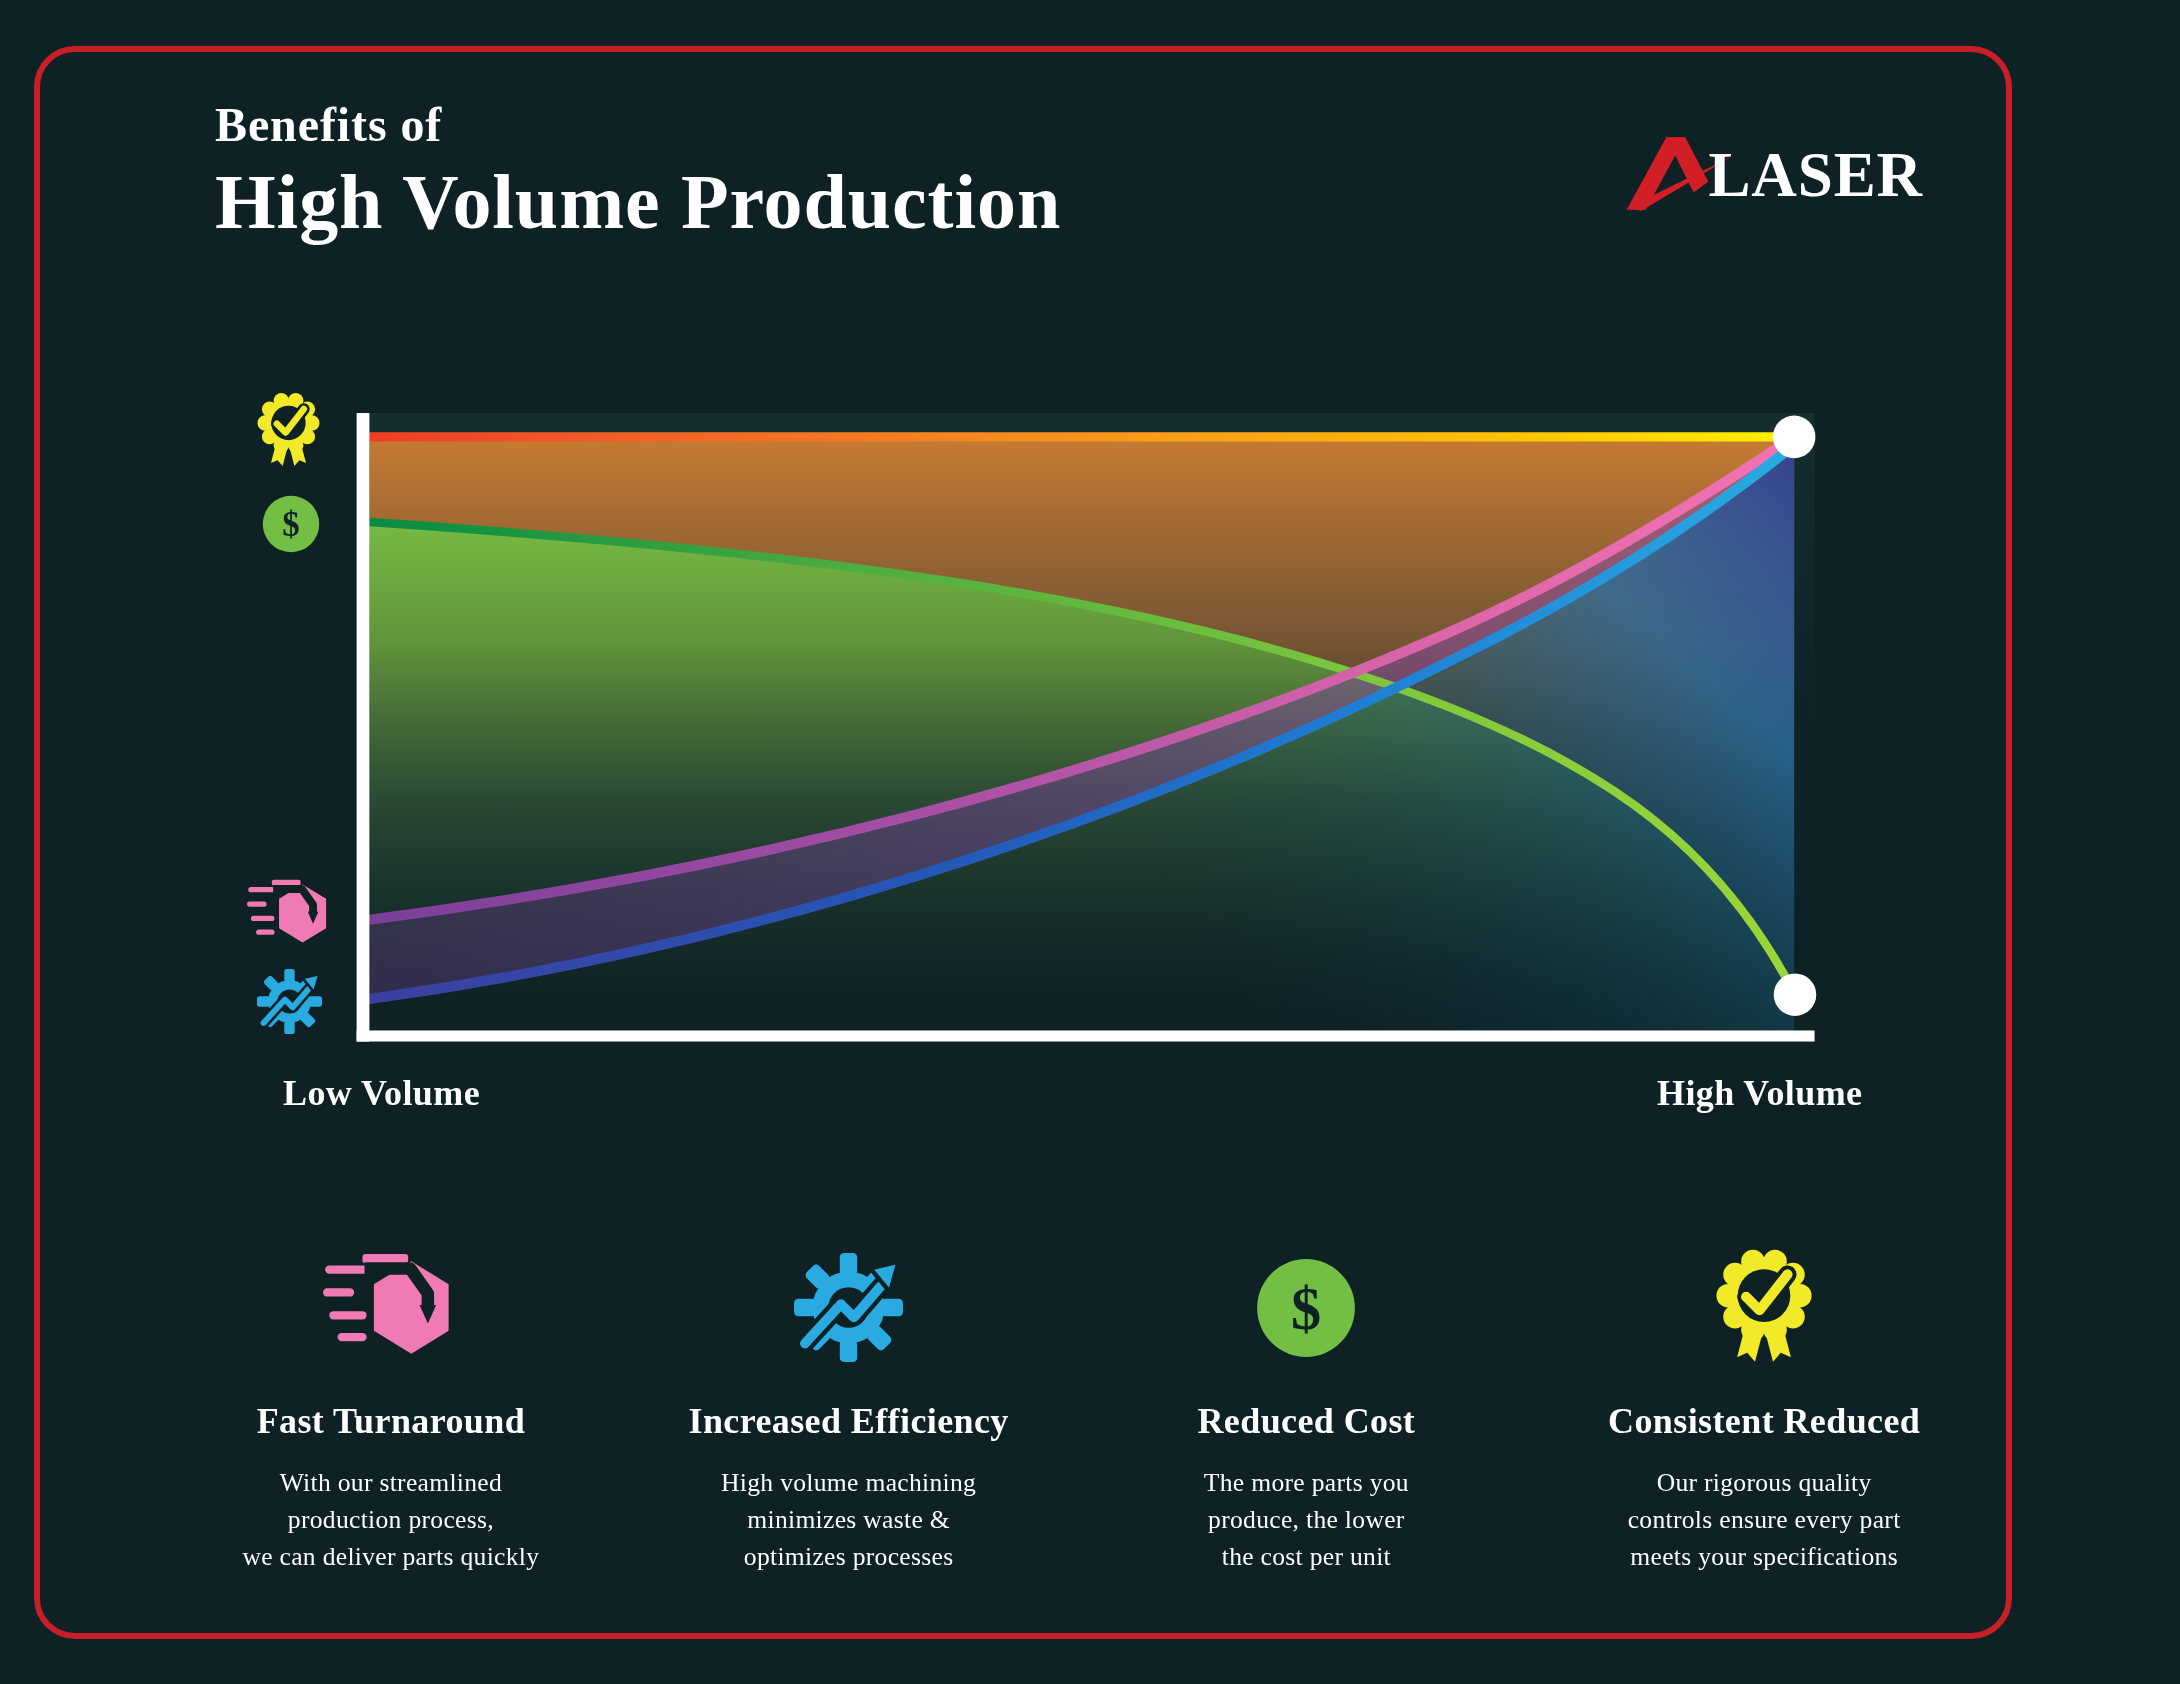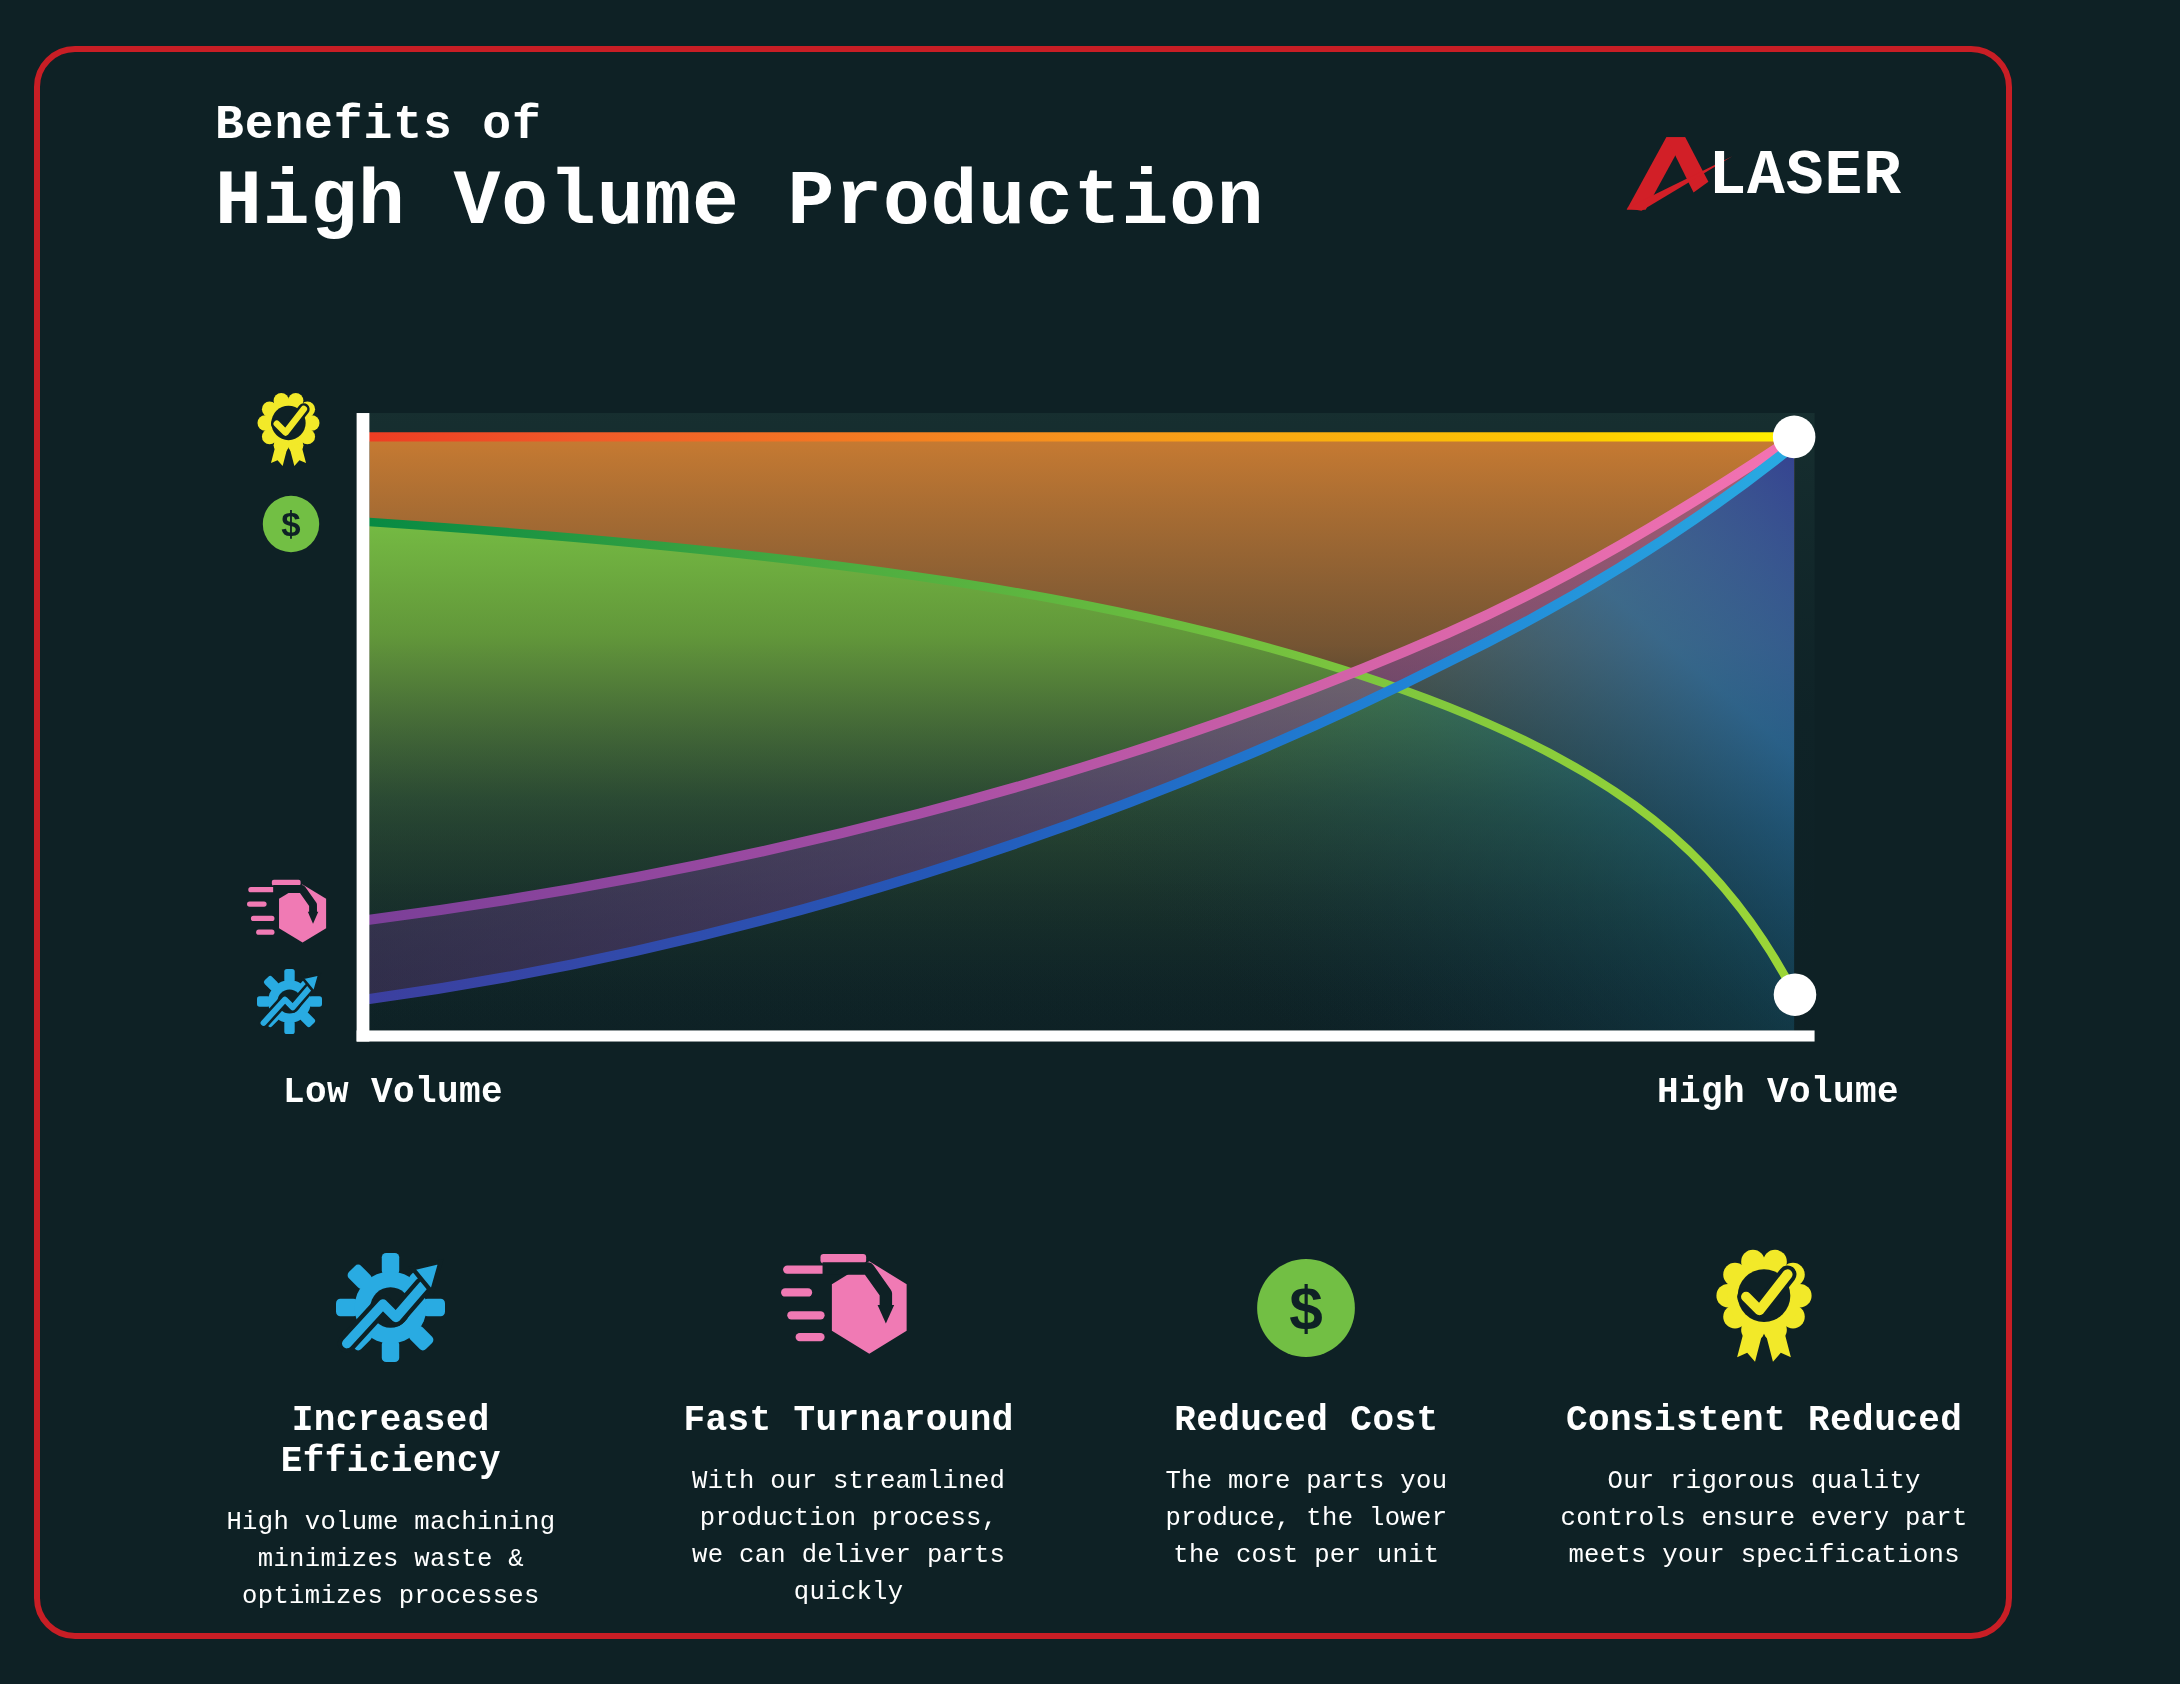--- a/index.html
+++ b/index.html
@@ -1,18 +1,18 @@
 <!DOCTYPE html>
 <html style="font-size:13.6px"><head>
 <meta charset="utf-8">
 <style>
   html,body{margin:0;padding:0;background:#0e2125;}
   .poster{
     position:relative;width:2046px;height:1685px;background:#0e2125;
-    font-family:Liberation Mono, monospace;color:#ffffff;overflow:hidden;
+    font-family:Liberation Serif, serif;color:#ffffff;overflow:hidden;
   }
   .frame{
     position:absolute;left:34px;right:34px;top:46px;bottom:46px;
     border:6px solid #c81e25;border-radius:41px;pointer-events:none;
   }
   
   .header{position:absolute;left:215px;top:101px;}
   .title1{font-size:48px;font-weight:bold;letter-spacing:0.9px;line-height:1.0;}
   .title2{font-size:78px;font-weight:bold;letter-spacing:0.9px;line-height:1.0;margin-top:14px;}
   
@@ -187,20 +187,41 @@
     <circle cx="1699" cy="703" r="25" fill="#ffffff"></circle>
   </svg>
 
   <div class="xlabel low">Low Volume</div>
   <div class="xlabel high">High Volume</div>
 
   <section class="benefits">
 
     <article class="benefit">
       <div class="benefit-icon">
+        <svg width="135" height="109" viewBox="0 0 130 105">
+          <g fill="#f07ab4">
+            <rect x="2" y="12" width="42" height="8" rx="4"></rect>
+            <rect x="0" y="34" width="30" height="8" rx="4"></rect>
+            <rect x="6" y="56" width="36" height="8" rx="4"></rect>
+            <rect x="14" y="77" width="28" height="8" rx="4"></rect>
+            <rect x="38" y="1" width="44" height="9" rx="3"></rect>
+            <polygon points="85,8 121,30 121,75 85,97 49,75 49,30"></polygon>
+          </g>
+          <path d="M 40,15 L 84,15 L 101,39 L 101,53" fill="none" stroke="#0e2125" stroke-width="12" stroke-linejoin="round"></path>
+          <polygon points="93,50 109,50 101,68" fill="#0e2125"></polygon>
+        </svg>
+      </div>
+      <h3 class="benefit-title">Fast Turnaround</h3>
+      <p class="benefit-desc">With our streamlined
+production process,
+we can deliver parts quickly</p>
+    </article>
+
+    <article class="benefit">
+      <div class="benefit-icon">
         <svg width="109" height="109" viewBox="0 0 100 100">
           <g fill="#29abe2">
             <rect x="42" y="0" width="16" height="20" rx="4"></rect>
             <rect x="42" y="0" width="16" height="20" rx="4" transform="rotate(45 50 50)"></rect>
             <rect x="42" y="0" width="16" height="20" rx="4" transform="rotate(90 50 50)"></rect>
             <rect x="42" y="0" width="16" height="20" rx="4" transform="rotate(135 50 50)"></rect>
             <rect x="42" y="0" width="16" height="20" rx="4" transform="rotate(180 50 50)"></rect>
             <rect x="42" y="0" width="16" height="20" rx="4" transform="rotate(225 50 50)"></rect>
             <rect x="42" y="0" width="16" height="20" rx="4" transform="rotate(270 50 50)"></rect>
             <rect x="42" y="0" width="16" height="20" rx="4" transform="rotate(315 50 50)"></rect>
@@ -209,41 +230,20 @@
           <circle cx="50" cy="50" r="18.5" fill="#0e2125"></circle>
           <path d="M 10,83 L 43,47 L 55,59 L 80,30" fill="none" stroke="#0e2125" stroke-width="17" stroke-linejoin="round" stroke-linecap="round"></path>
           <path d="M 10,83 L 43,47 L 55,59 L 80,30" fill="none" stroke="#29abe2" stroke-width="9" stroke-linejoin="round" stroke-linecap="round"></path>
           <polygon points="70,14 96,8 88,36" fill="#29abe2" stroke="#0e2125" stroke-width="4"></polygon>
         </svg>
       </div>
       <h3 class="benefit-title">Increased Efficiency</h3>
       <p class="benefit-desc">High volume machining
 minimizes waste &amp;
 optimizes processes</p>
-    </article>
-
-    <article class="benefit">
-      <div class="benefit-icon">
-        <svg width="135" height="109" viewBox="0 0 130 105">
-          <g fill="#f07ab4">
-            <rect x="2" y="12" width="42" height="8" rx="4"></rect>
-            <rect x="0" y="34" width="30" height="8" rx="4"></rect>
-            <rect x="6" y="56" width="36" height="8" rx="4"></rect>
-            <rect x="14" y="77" width="28" height="8" rx="4"></rect>
-            <rect x="38" y="1" width="44" height="9" rx="3"></rect>
-            <polygon points="85,8 121,30 121,75 85,97 49,75 49,30"></polygon>
-          </g>
-          <path d="M 40,15 L 84,15 L 101,39 L 101,53" fill="none" stroke="#0e2125" stroke-width="12" stroke-linejoin="round"></path>
-          <polygon points="93,50 109,50 101,68" fill="#0e2125"></polygon>
-        </svg>
-      </div>
-      <h3 class="benefit-title">Fast Turnaround</h3>
-      <p class="benefit-desc">With our streamlined
-production process,
-we can deliver parts quickly</p>
     </article>
 
     <article class="benefit">
       <div class="benefit-icon">
         <svg width="104" height="104" viewBox="0 0 100 100">
           <circle cx="50" cy="50" r="47" fill="#72bf44"></circle>
           <text x="50" y="70" text-anchor="middle" font-size="58" font-weight="bold" fill="#0e2125">$</text>
         </svg>
       </div>
       <h3 class="benefit-title">Reduced Cost</h3>

